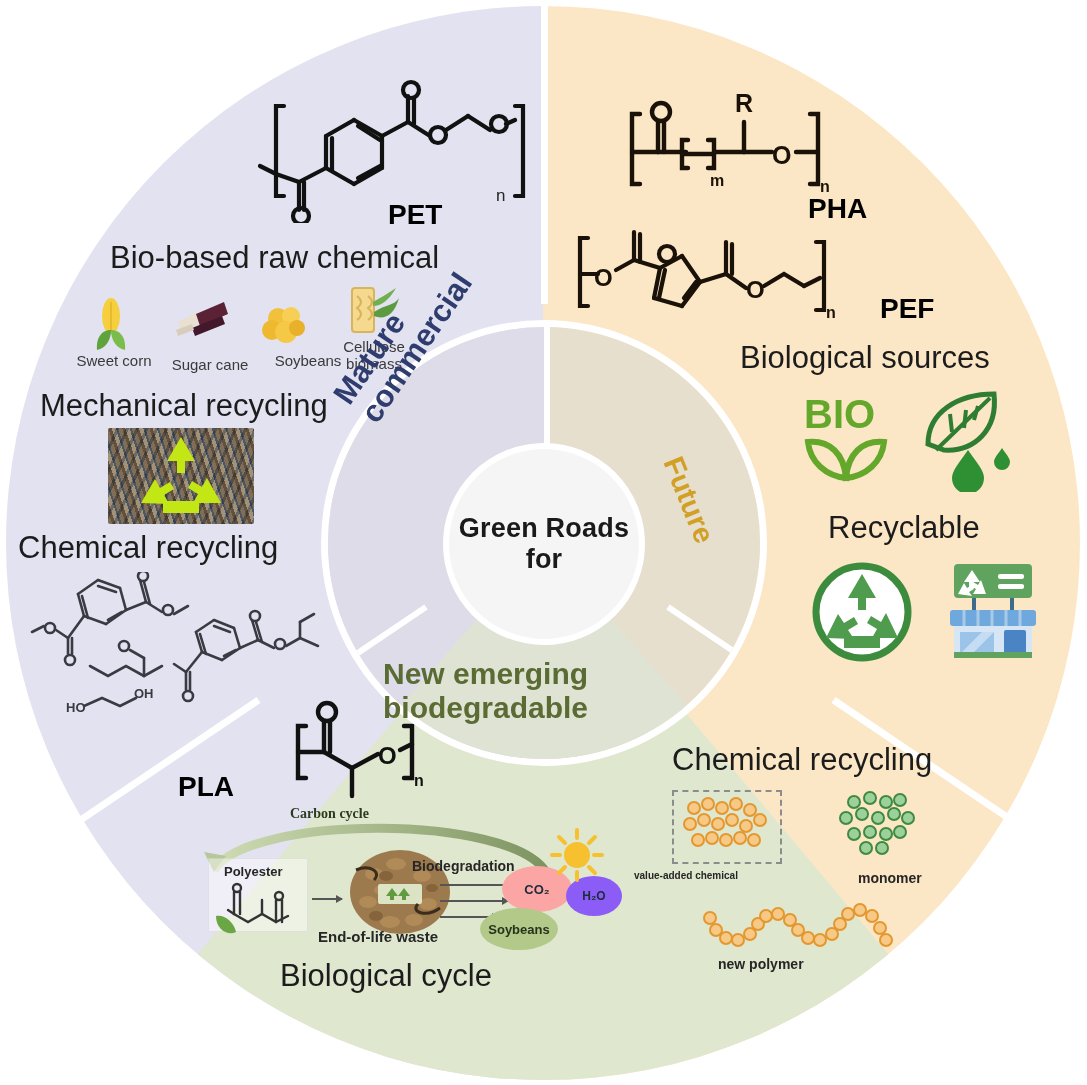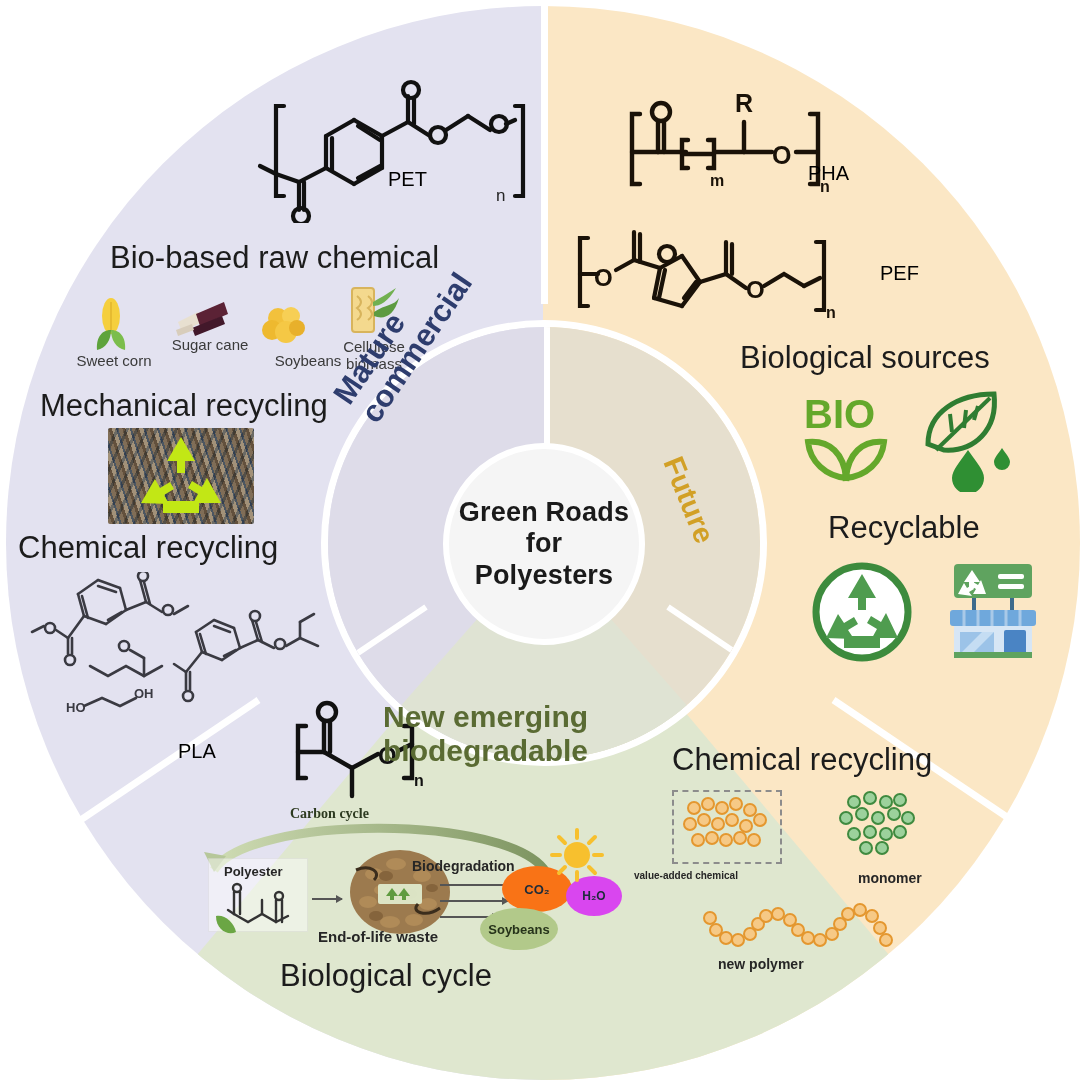--- a/index.html
+++ b/index.html
@@ -30,27 +30,27 @@
 
   .core{position:absolute;left:443px;top:443px;width:202px;height:202px;border-radius:50%;
      background:#f5f5f5;border:6px solid #ffffff;box-sizing:border-box;
      display:flex;align-items:center;justify-content:center;text-align:center;}
   .core-txt{font-size:27px;font-weight:bold;color:#1a1a1a;line-height:1.16;letter-spacing:.2px;}
 
   .ring-lbl{position:absolute;font-weight:bold;white-space:nowrap;}
   .lbl-mature{left:328px;top:392px;font-size:31px;color:#2e3d6e;transform:rotate(-56deg);
       transform-origin:0 0;line-height:1.05;}
   .lbl-future{left:687px;top:452px;font-size:29px;color:#d2a026;transform:rotate(68deg);transform-origin:0 0;}
-  .lbl-newemerg{left:383px;top:657px;font-size:30px;color:#5a6b33;text-align:center;line-height:1.12;margin-top:43px;}
+  .lbl-newemerg{left:383px;top:657px;font-size:30px;color:#5a6b33;text-align:center;line-height:1.12;}
 
   
   .h{position:absolute;font-size:31px;color:#1c1c1c;white-space:nowrap;}
   .sub{position:absolute;font-size:15px;color:#3a3a3a;text-align:center;line-height:1.15;}
   .tiny{position:absolute;font-size:12px;color:#262626;font-weight:bold;white-space:nowrap;}
-  .chemlbl{position:absolute;font-size:20px;font-weight:normal;color:#000;}
+  .chemlbl{position:absolute;font-size:28px;font-weight:bold;color:#000;margin-top:31px;}
 
   
   .ico{position:absolute;}
   .photo{position:absolute;border-radius:2px;
       background:
         repeating-linear-gradient(72deg,#8d7a63 0 4px,#6d5a45 4px 7px,#b3a289 7px 11px,#54606e 11px 13px),
         repeating-linear-gradient(-66deg,rgba(70,95,130,.55) 0 3px,rgba(160,150,135,.25) 3px 9px);
       background-blend-mode:multiply;}
   .recsym{position:absolute;left:50%;top:50%;transform:translate(-50%,-50%);}
   .dashbox{position:absolute;border:2px dashed #8c8c8c;}
@@ -116,21 +116,21 @@
     <path d="M23 34 C34 34 38 44 37 54 C28 52 23 44 23 34Z" fill="#7bbd4c"></path>
   </svg>
   <div class="sub" style="left:68px;top:352px;width:92px;">Sweet corn</div>
 
   <svg class="ico" style="left:172px;top:300px;" width="58" height="48" viewBox="0 0 58 48">
     <path d="M6 22 L26 12 L30 22 L10 32Z" fill="#e8e0d0"></path>
     <path d="M24 14 L52 2 L56 14 L28 26Z" fill="#5b2235"></path>
     <path d="M20 28 L50 16 L53 24 L23 36Z" fill="#42182a"></path>
     <path d="M4 30 L20 24 L22 30 L6 36Z" fill="#d8cdbb"></path>
   </svg>
-  <div class="sub" style="left:162px;top:336px;width:96px;">Sugar cane</div>
+  <div class="sub" style="left:162px;top:356px;width:96px;">Sugar cane</div>
 
   <svg class="ico" style="left:258px;top:302px;" width="52" height="46" viewBox="0 0 52 46">
     <circle cx="20" cy="16" r="10" fill="#f2c13c"></circle>
     <circle cx="33" cy="14" r="9" fill="#f7cf55"></circle>
     <circle cx="14" cy="28" r="10" fill="#eeb92f"></circle>
     <circle cx="28" cy="30" r="11" fill="#f5c845"></circle>
     <circle cx="39" cy="26" r="8" fill="#e8b02b"></circle>
   </svg>
   <div class="sub" style="left:264px;top:352px;width:88px;">Soybeans</div>
 
@@ -393,22 +393,22 @@
     <path d="M8 24 C22 18 34 26 26 34" fill="none" stroke="#3b2d1c" stroke-width="3"></path>
     <path d="M92 62 C78 72 62 66 70 58" fill="none" stroke="#3b2d1c" stroke-width="3"></path>
   </svg>
   <div class="tiny" style="left:318px;top:928px;font-size:15px;">End-of-life waste</div>
 
   <div class="tiny" style="left:412px;top:858px;font-size:14px;">Biodegradation</div>
   <div class="arrow" style="left:440px;top:884px;width:78px;"></div>
   <div class="arrow" style="left:440px;top:900px;width:68px;"></div>
   <div class="arrow" style="left:440px;top:916px;width:58px;"></div>
 
-  <div class="cloud" style="left:502px;top:866px;width:70px;height:46px;background:#f97316;">CO₂</div>
-  <div class="cloud" style="left:566px;top:876px;width:56px;height:40px;background:#d946ef;font-size:12px;">H₂O</div>
+  <div class="cloud" style="left:502px;top:866px;width:70px;height:46px;background:#fca5a5;">CO₂</div>
+  <div class="cloud" style="left:566px;top:876px;width:56px;height:40px;background:#8b5cf6;font-size:12px;">H₂O</div>
   <div class="cloud" style="left:480px;top:908px;width:78px;height:42px;background:#b2c98a;color:#26331a;">Soybeans</div>
 
   <svg class="ico" style="left:548px;top:826px;" width="58" height="58" viewBox="0 0 58 58">
     <circle cx="29" cy="29" r="13" fill="#f7c02e"></circle>
     <g stroke="#f7c02e" stroke-width="4" stroke-linecap="round">
       <path d="M29 4 L29 12 M29 46 L29 54 M4 29 L12 29 M46 29 L54 29"></path>
       <path d="M11 11 L17 17 M41 41 L47 47 M47 11 L41 17 M17 41 L11 47"></path>
     </g>
   </svg>
 
@@ -501,17 +501,16 @@
   <div class="ring-lbl lbl-future">Future</div>
   <div class="ring-lbl lbl-newemerg">
     <div>New emerging</div>
     <div>biodegradable</div>
   </div>
 
   <div class="core">
     <div class="core-txt">
       <div>Green Roads</div>
       <div>for</div>
-      <div>Polyesters</div>
     </div>
   </div>
 
 </div>
 
 </body></html>

